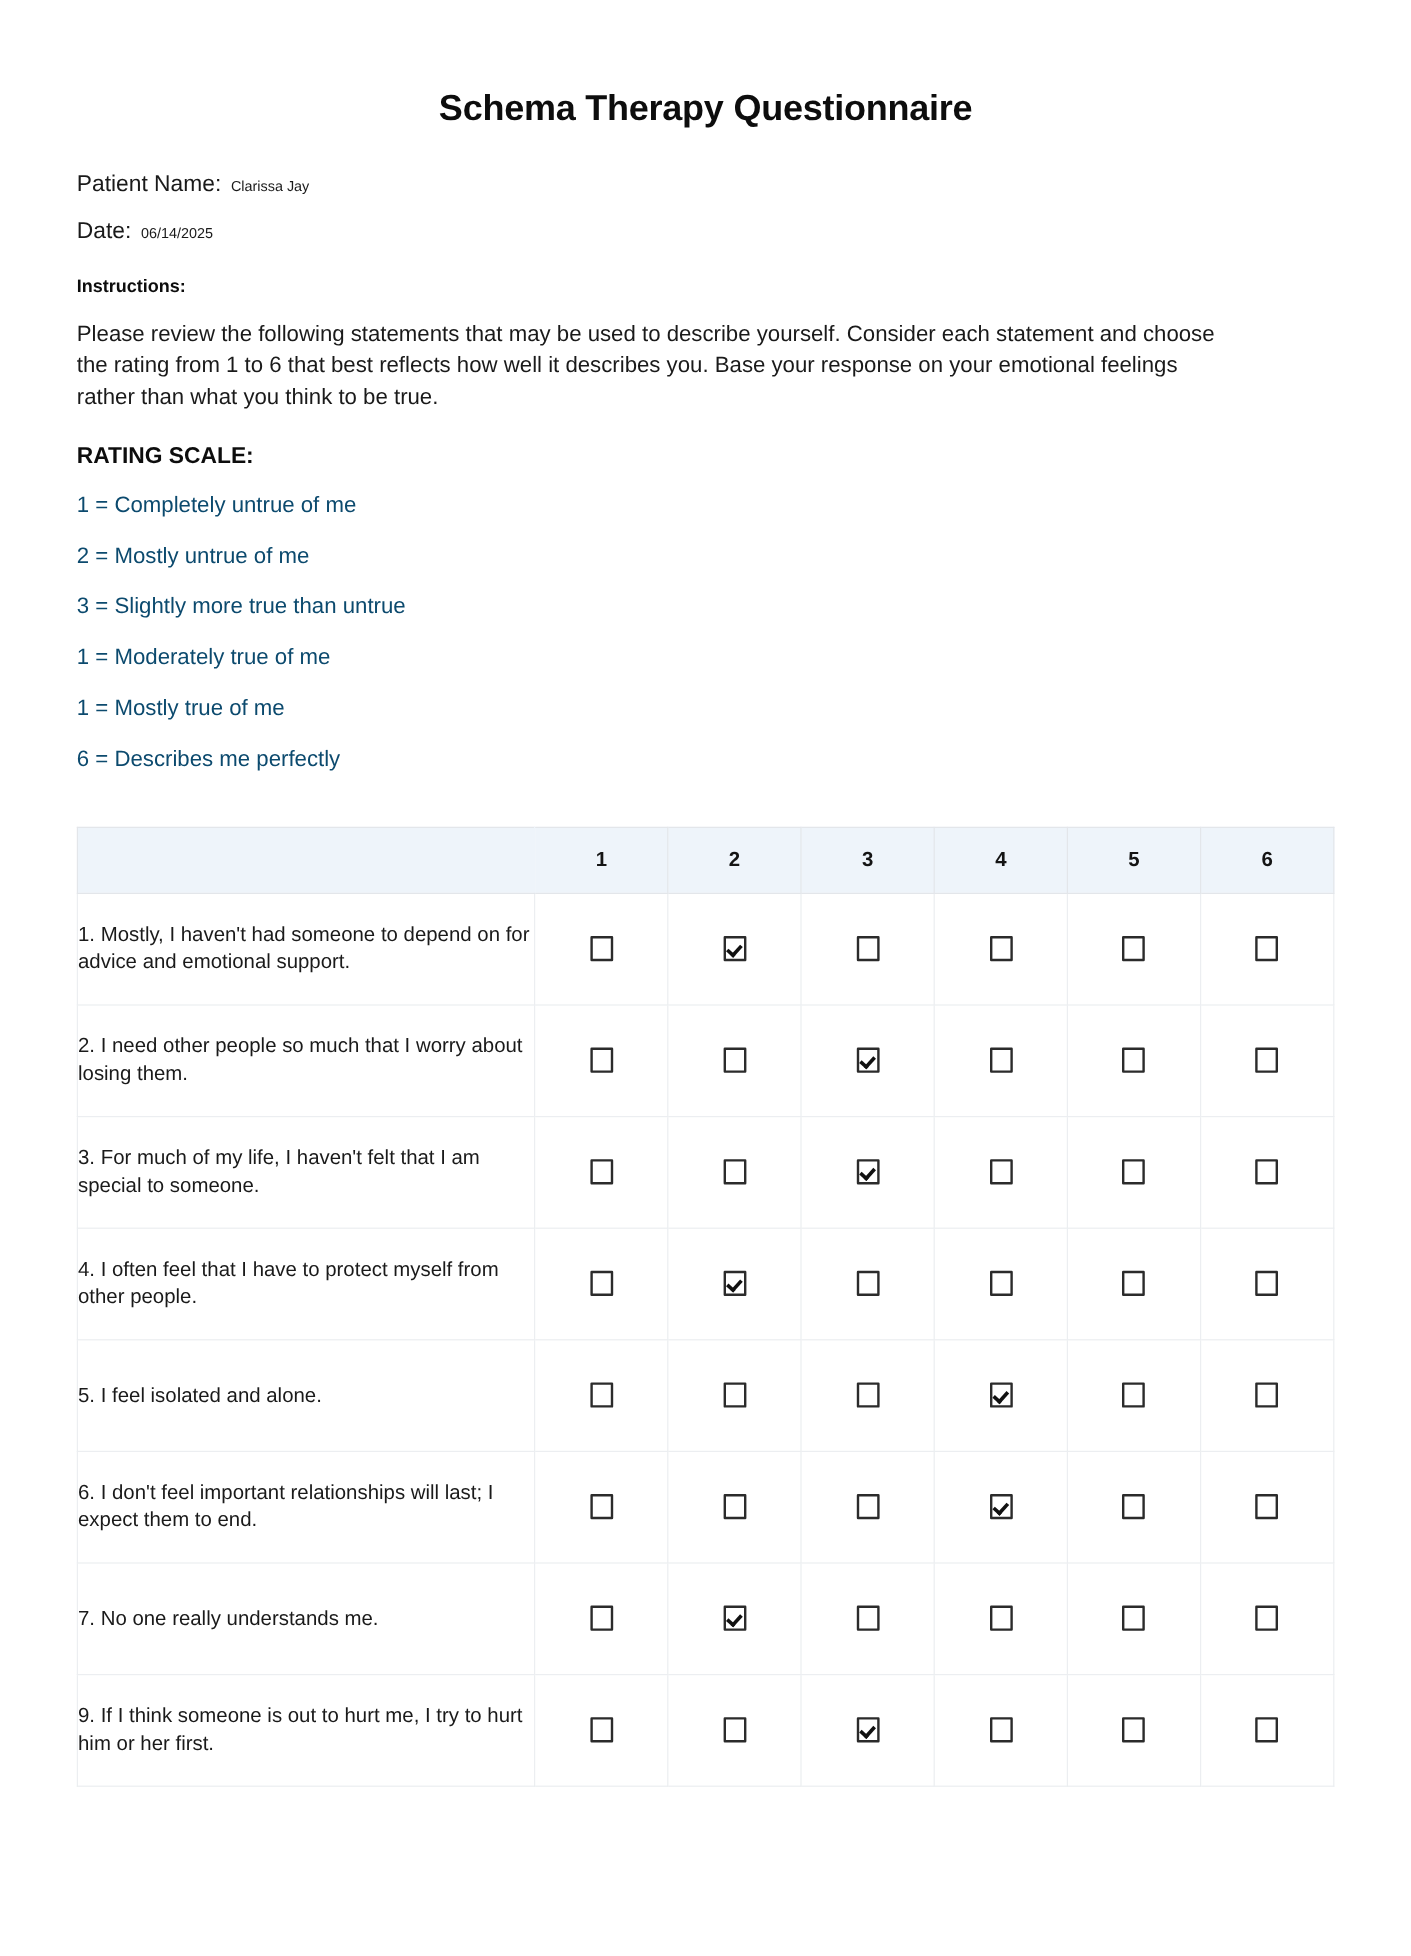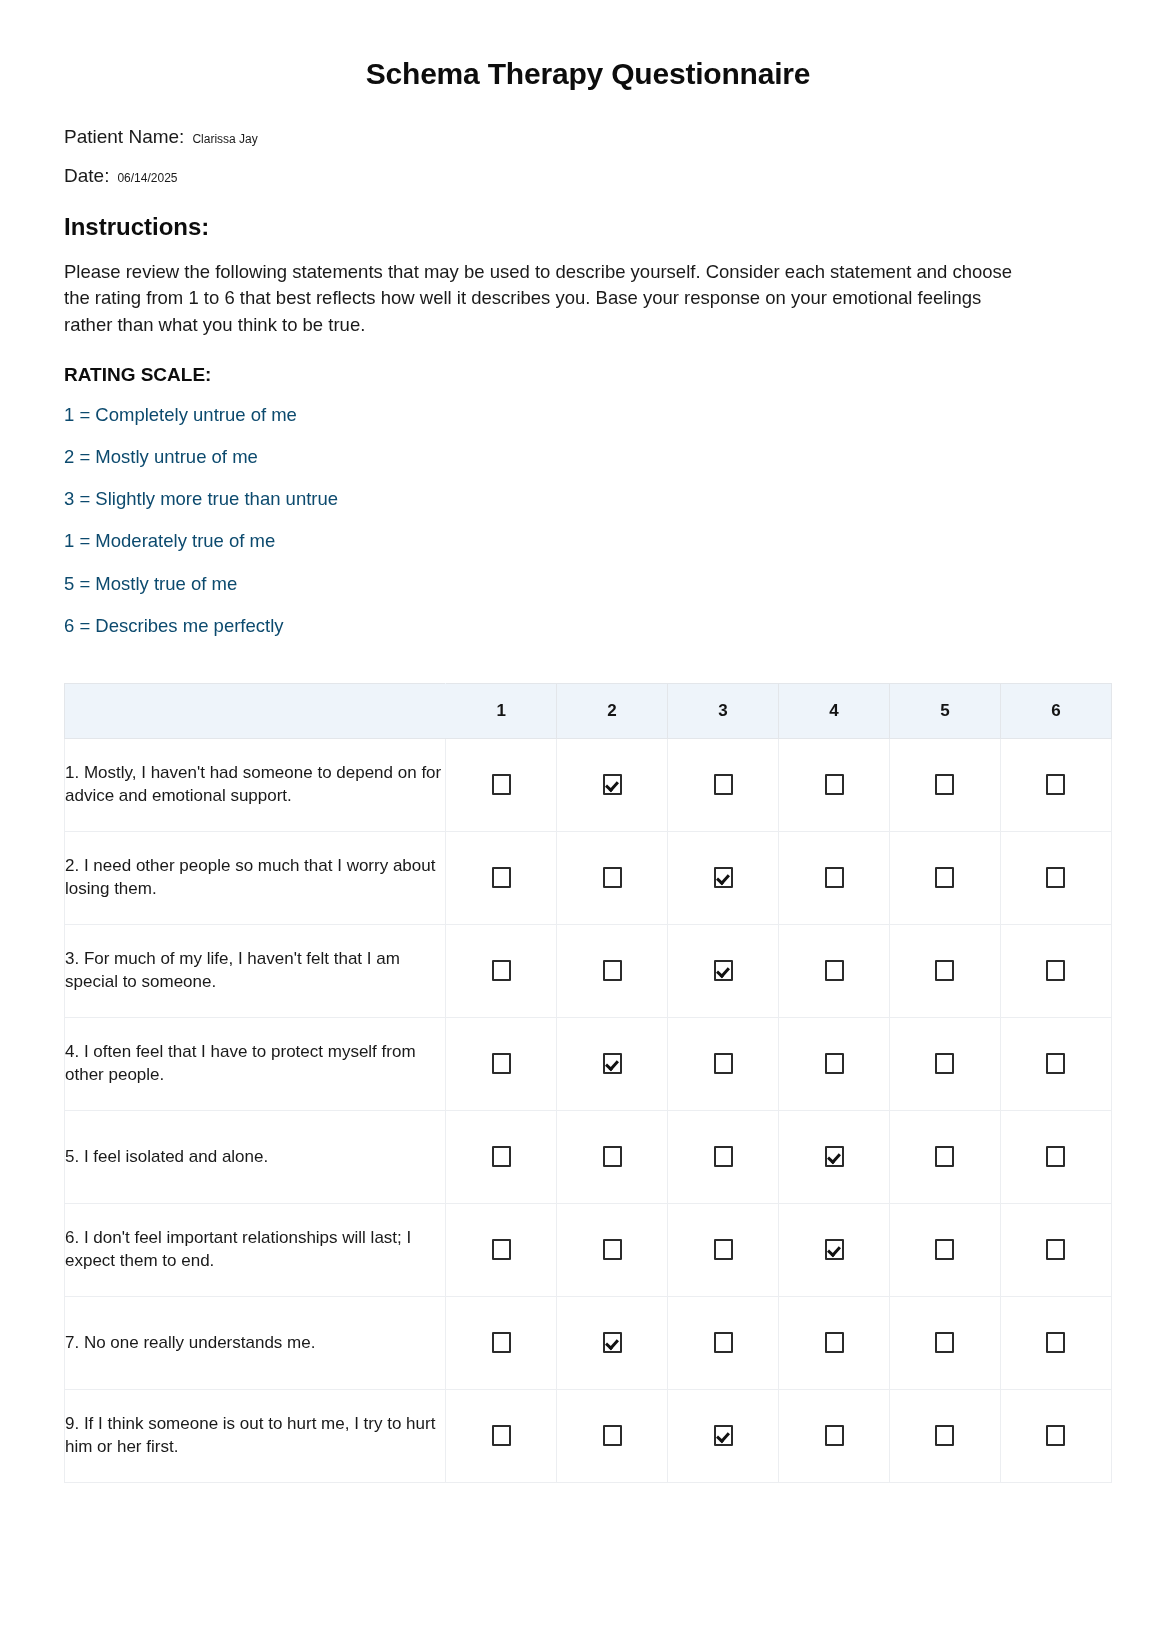--- a/index.html
+++ b/index.html
@@ -26,21 +26,21 @@
     padding: 38px 64px 0 64px;
   }
 
   
   .doc-title {
     text-align: center;
     font-size: 30px;
     font-weight: bold;
     letter-spacing: -0.2px;
     color: #0d0d0d;
-    margin: 18px 0 34px 0;
+    margin: 35px 0 34px 0;
     line-height: 1.2;
   }
 
   
   .field-row {
     display: flex;
     align-items: baseline;
     margin-bottom: 17px;
   }
   .field-label {
@@ -50,21 +50,21 @@
   }
   .field-value {
     font-size: 12px;
     color: #1a1a1a;
     margin-left: 8px;
     white-space: nowrap;
   }
 
   
   .section-heading {
-    font-size: 24px;
+    font-size: 15px;
     font-weight: bold;
     color: #0d0d0d;
     margin: 26px 0 18px 0;
   }
   .instructions-body {
     font-size: 18.5px;
     line-height: 1.42;
     color: #1a1a1a;
     margin: 0 0 26px 0;
     max-width: 950px;
@@ -179,21 +179,21 @@
 
     <p class="instructions-body">Please review the following statements that may be used to describe yourself. Consider each statement and choose the rating from 1 to 6 that best reflects how well it describes you. Base your response on your emotional feelings rather than what you think to be true.</p>
 
     <div class="scale-heading">RATING SCALE:</div>
 
     <div>
       <div class="scale-item">1 = Completely untrue of me</div>
       <div class="scale-item">2 = Mostly untrue of me</div>
       <div class="scale-item">3 = Slightly more true than untrue</div>
       <div class="scale-item">1 = Moderately true of me</div>
-      <div class="scale-item">5 = Mostly true of me</div>
+      <div class="scale-item">1 = Mostly true of me</div>
       <div class="scale-item">6 = Describes me perfectly</div>
     </div>
 
     <div class="table-wrap">
       <table class="q-table">
         <colgroup>
           <col class="c-stmt">
           <col class="c-opt">
             <col class="c-opt">
             <col class="c-opt">

